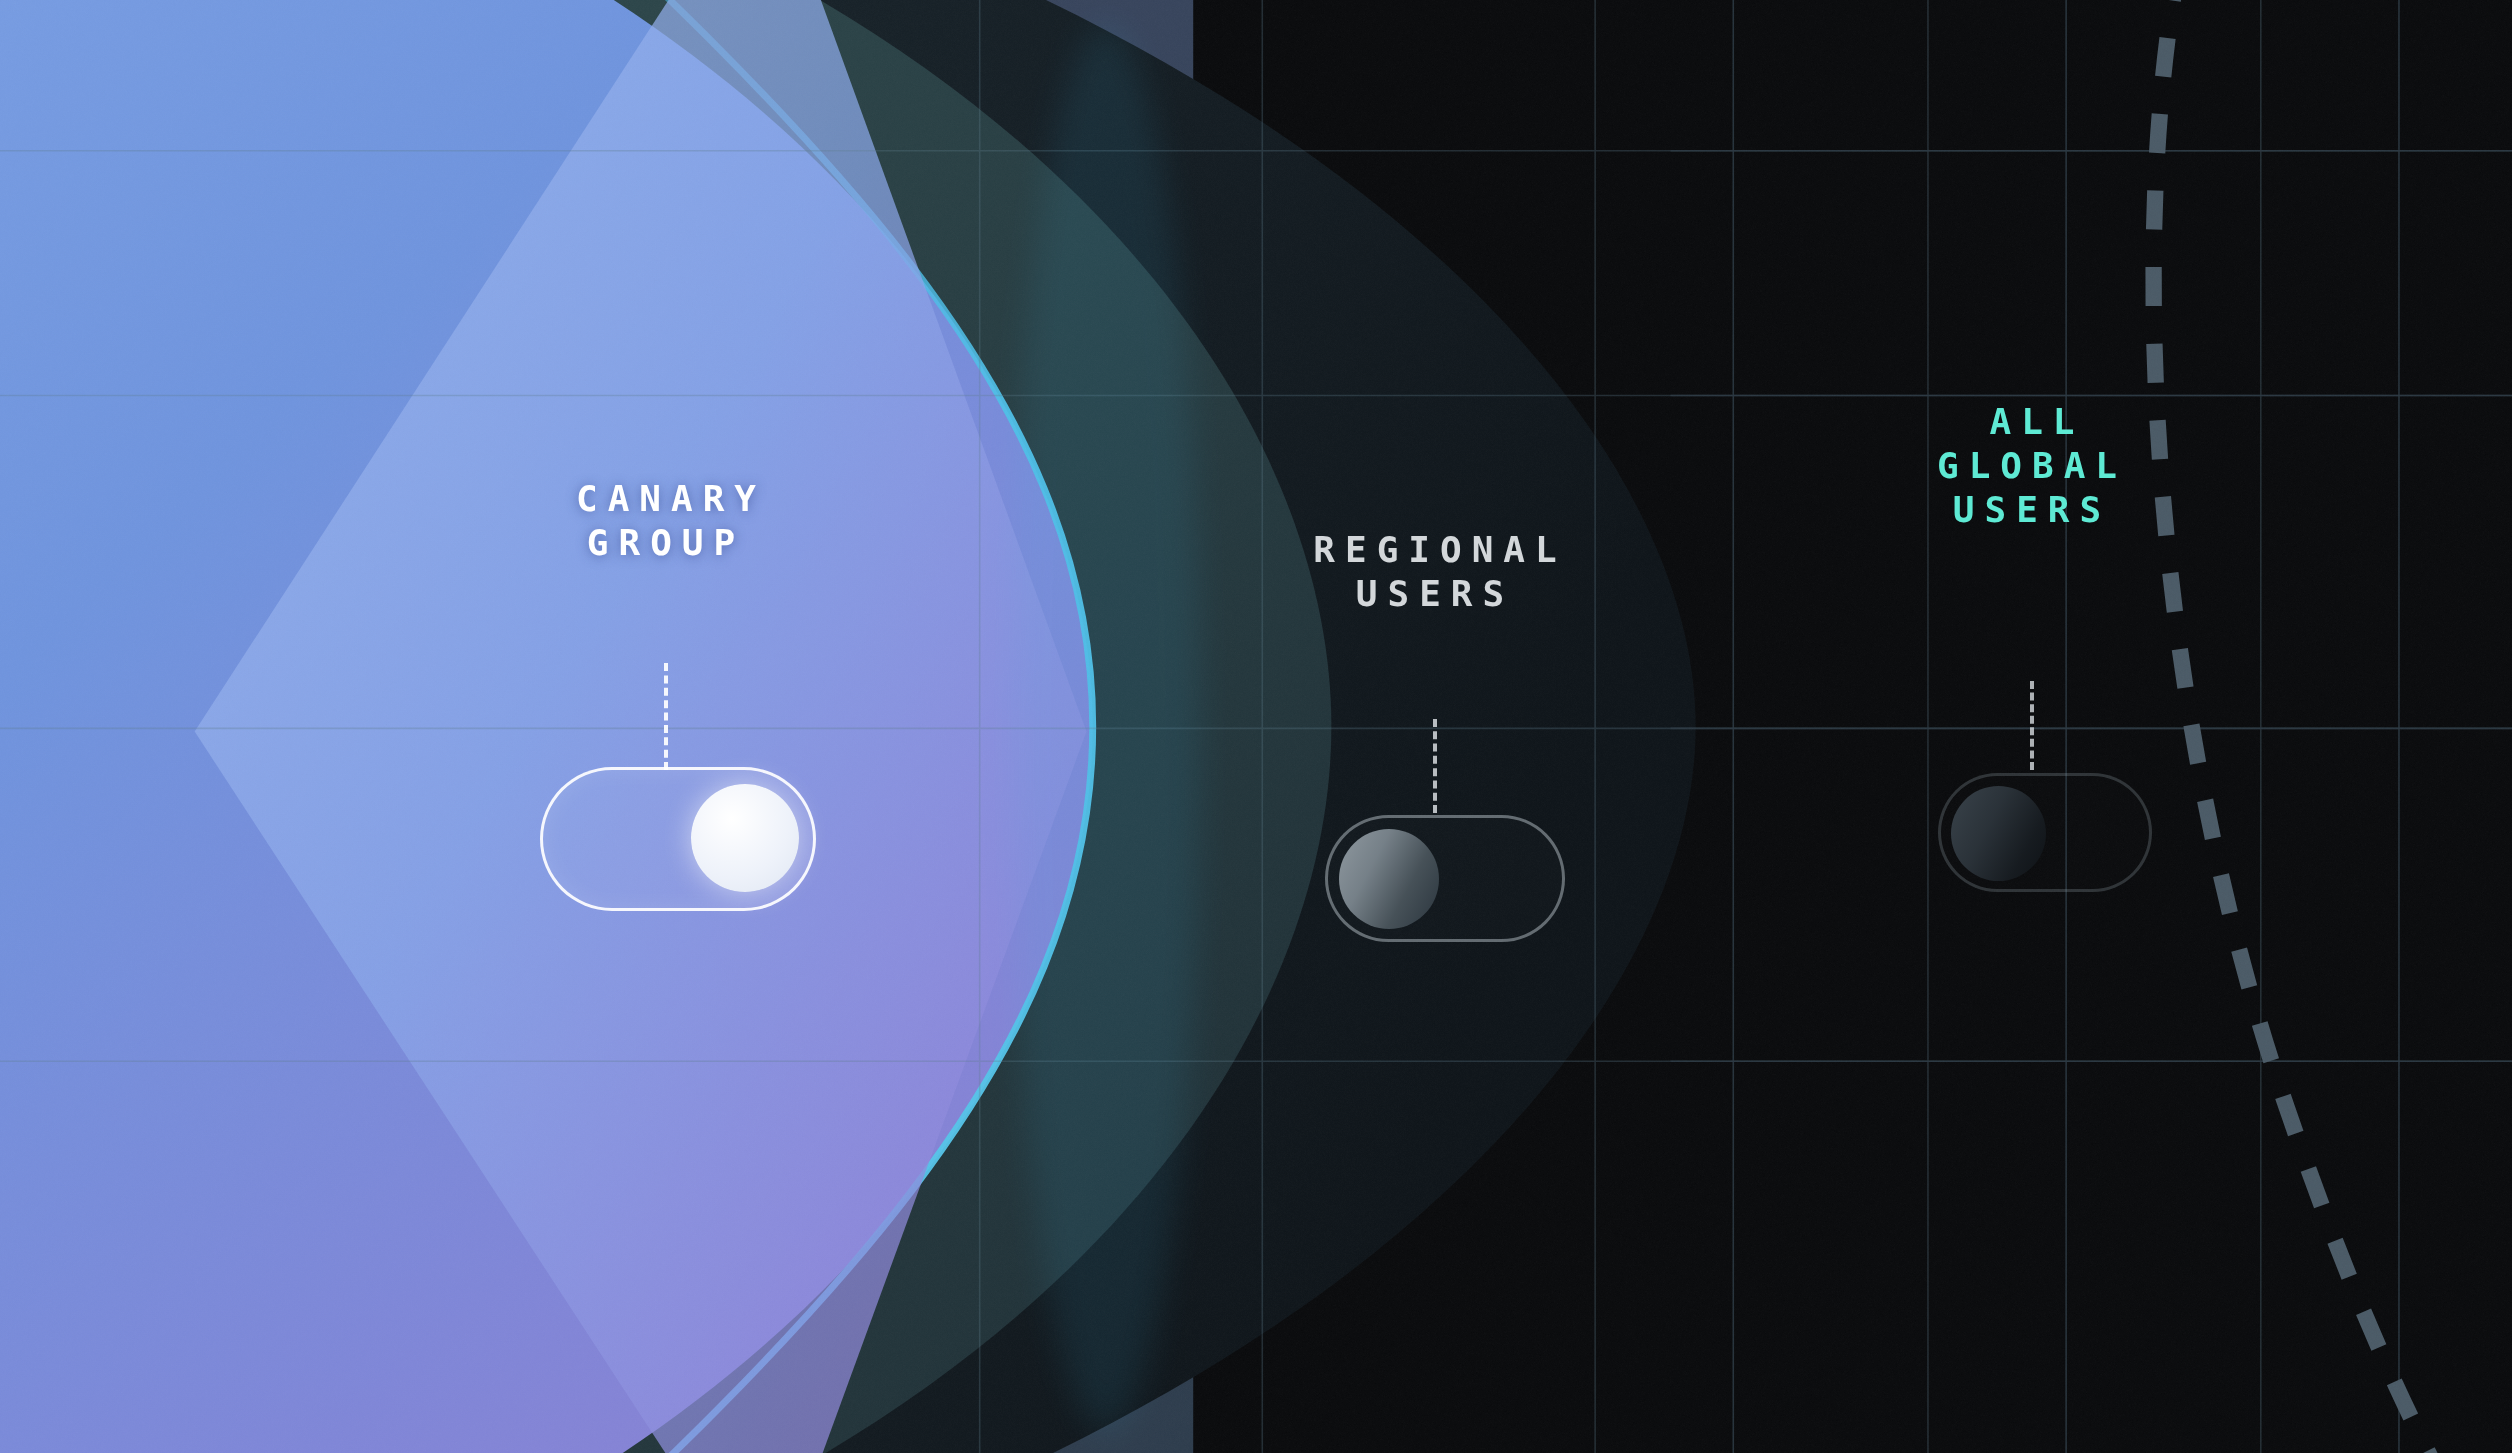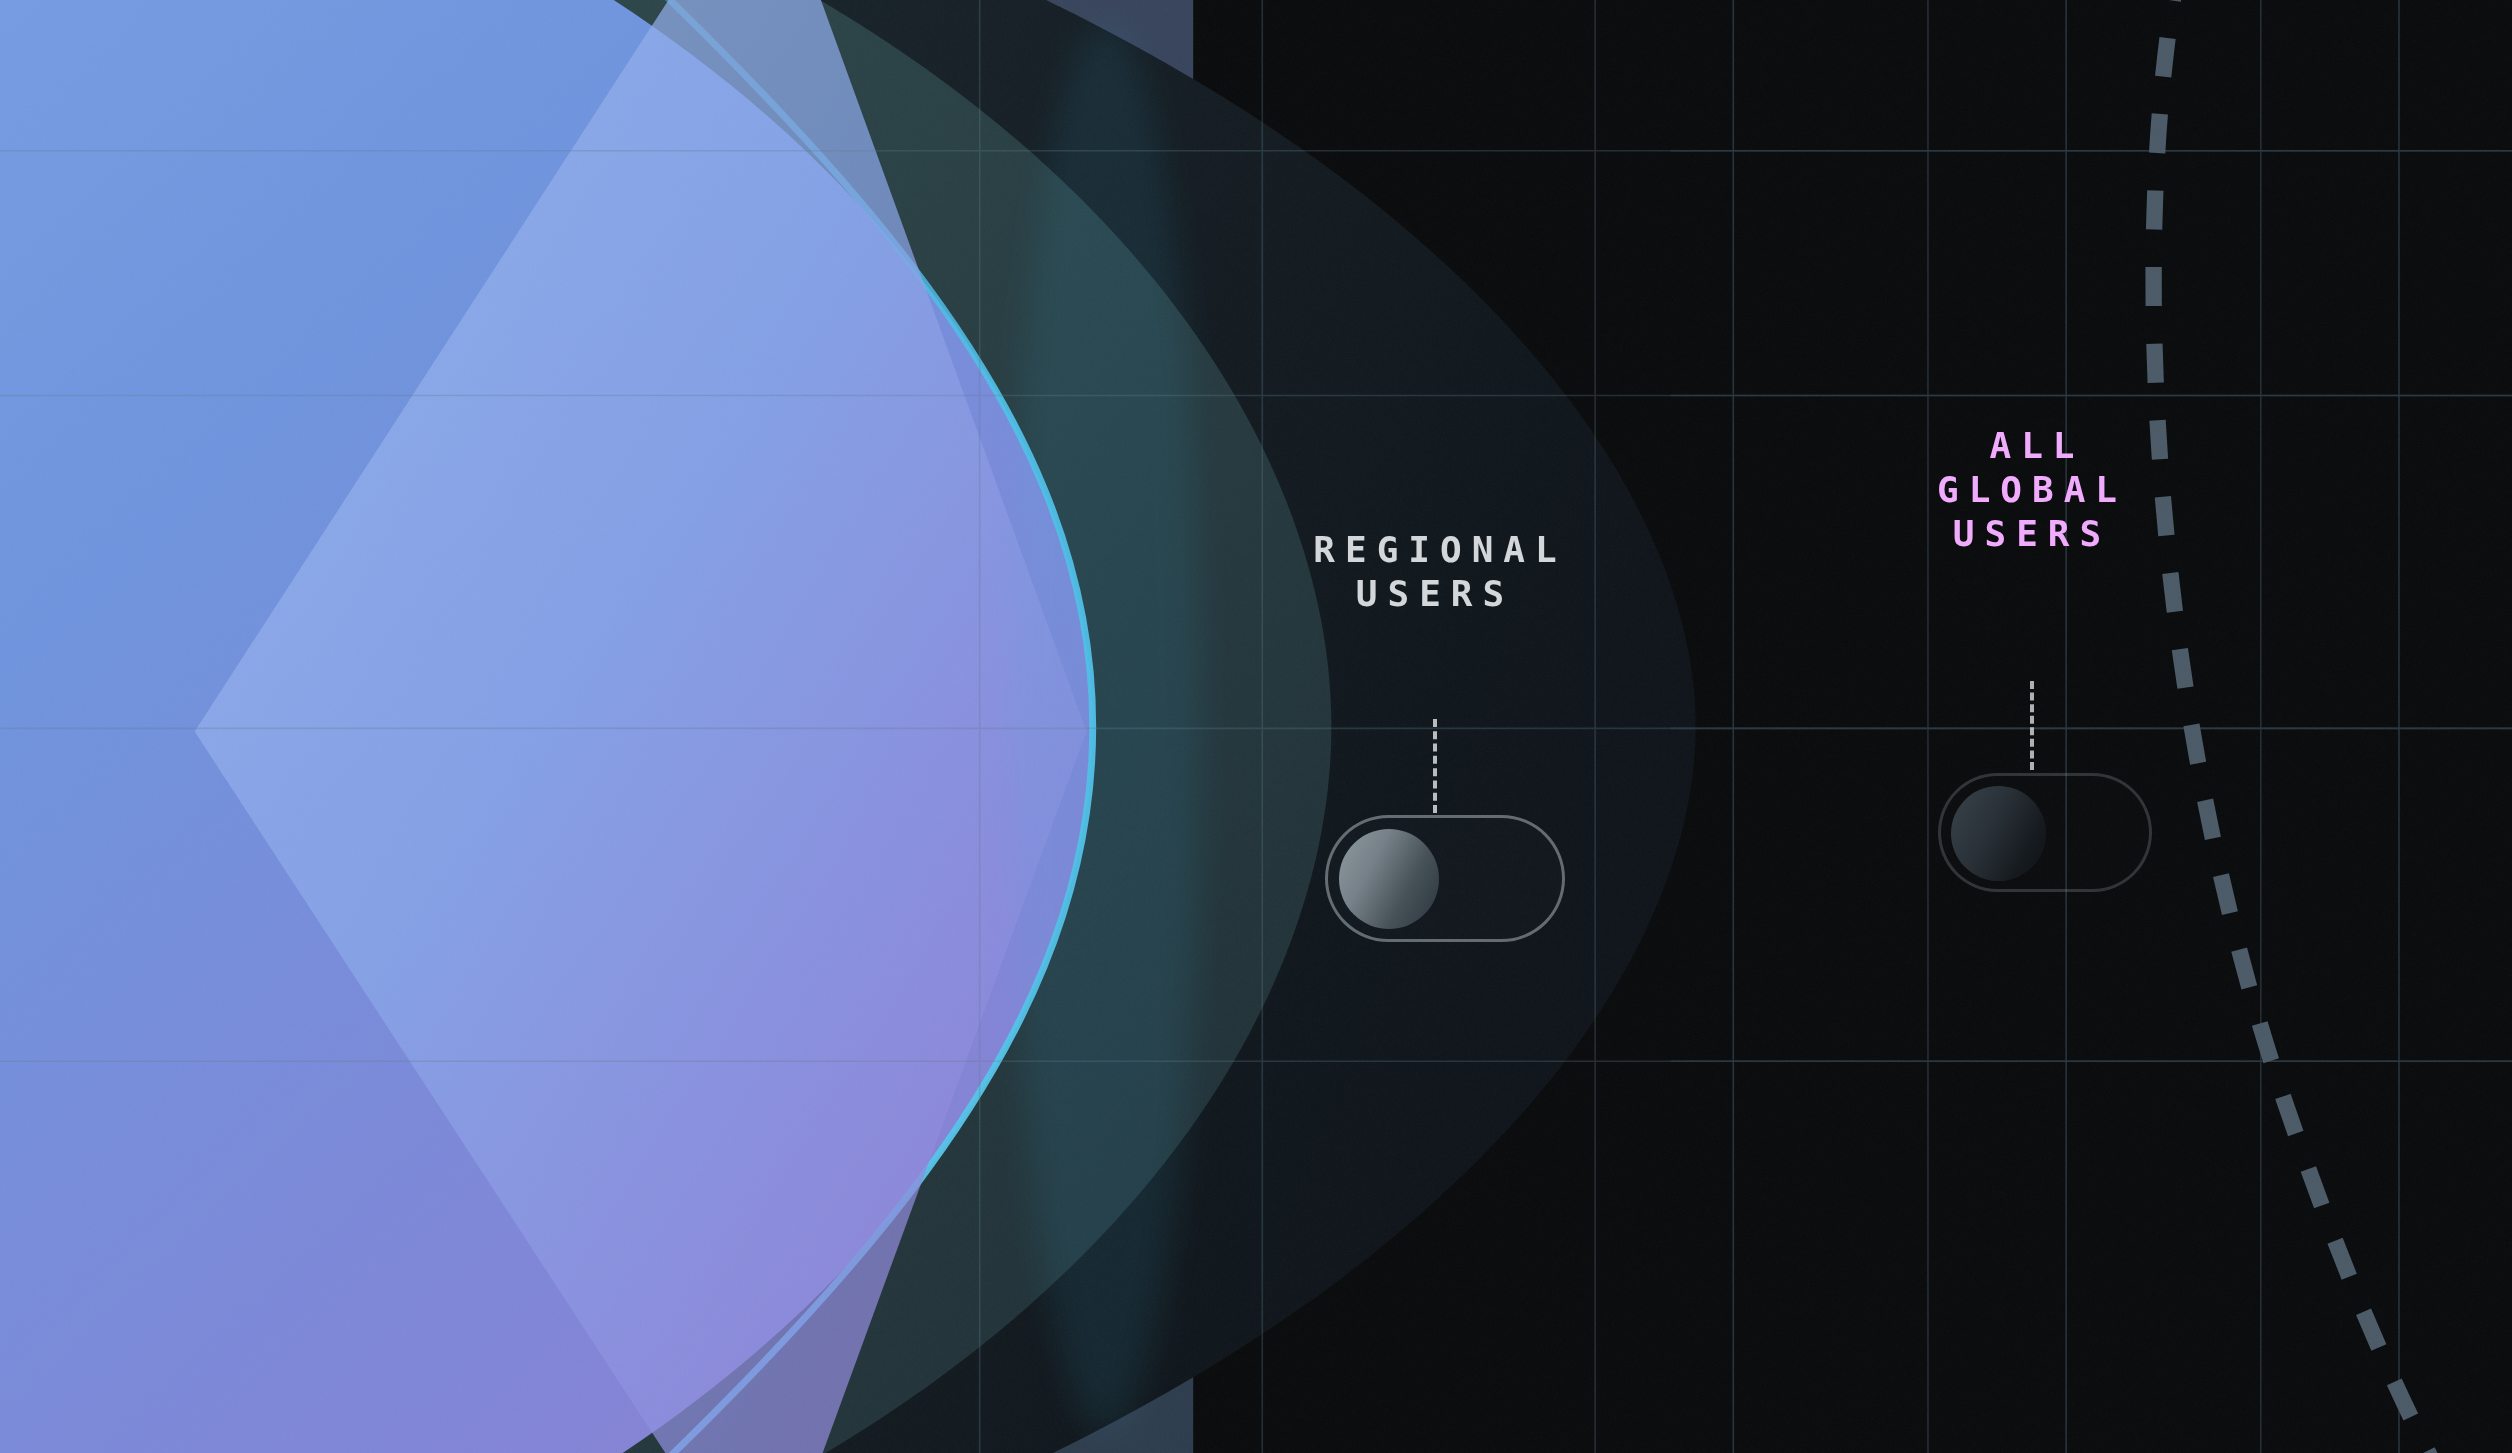--- a/index.html
+++ b/index.html
@@ -114,22 +114,22 @@
   #col-regional .knob {
     left: 11.3px; top: 11.3px;
     width: 100px; height: 100px;
     background: linear-gradient(118deg, #9aa4ab 0%, #7e8991 34%, #4b565d 66%, #2c3740 100%);
     opacity: .92;
   }
 
   
   #col-global { left: 1831px; }
   #col-global .stage-label {
-    top: 424px;
-    color: #f0abfc;
+    top: 400px;
+    color: #5eead4;
   }
   #col-global .connector {
     left: 50%; margin-left: -1.9px;
     top: 681px; height: 89px;
     border-left-color: rgba(214,219,223,.80);
   }
   #col-global .toggle {
     left: 107px; top: 773px;
     width: 214px; height: 119px;
     border-width: 3.1px;
@@ -254,20 +254,28 @@
     <path fill="none" stroke="#4a5a66" stroke-width="26" stroke-dasharray="62 60" stroke-linecap="butt" d="M 3470,-60 C 3380,430 3440,1180 3640,1760
              C 3760,2110 3840,2260 3900,2380"></path>
 
     <ellipse cx="1760" cy="1160" rx="150" ry="1120" fill="#3fb3e0" opacity="0.10" filter="url(#blurSoft)"></ellipse>
 
     <rect x="0" y="0" width="4000" height="2314" filter="url(#grain)" opacity="0.8"></rect>
   </svg>
 
   <div class="stages">
 
+    <div class="stage-col" id="col-canary">
+      <div class="stage-label">CANARY
+GROUP</div>
+      <div class="connector"></div>
+      <div class="toggle" role="switch" aria-checked="true">
+        <div class="knob"></div>
+      </div>
+    </div>
 
     <div class="stage-col" id="col-regional">
       <div class="stage-label">REGIONAL
 USERS</div>
       <div class="connector"></div>
       <div class="toggle" role="switch" aria-checked="false">
         <div class="knob"></div>
       </div>
     </div>
 

